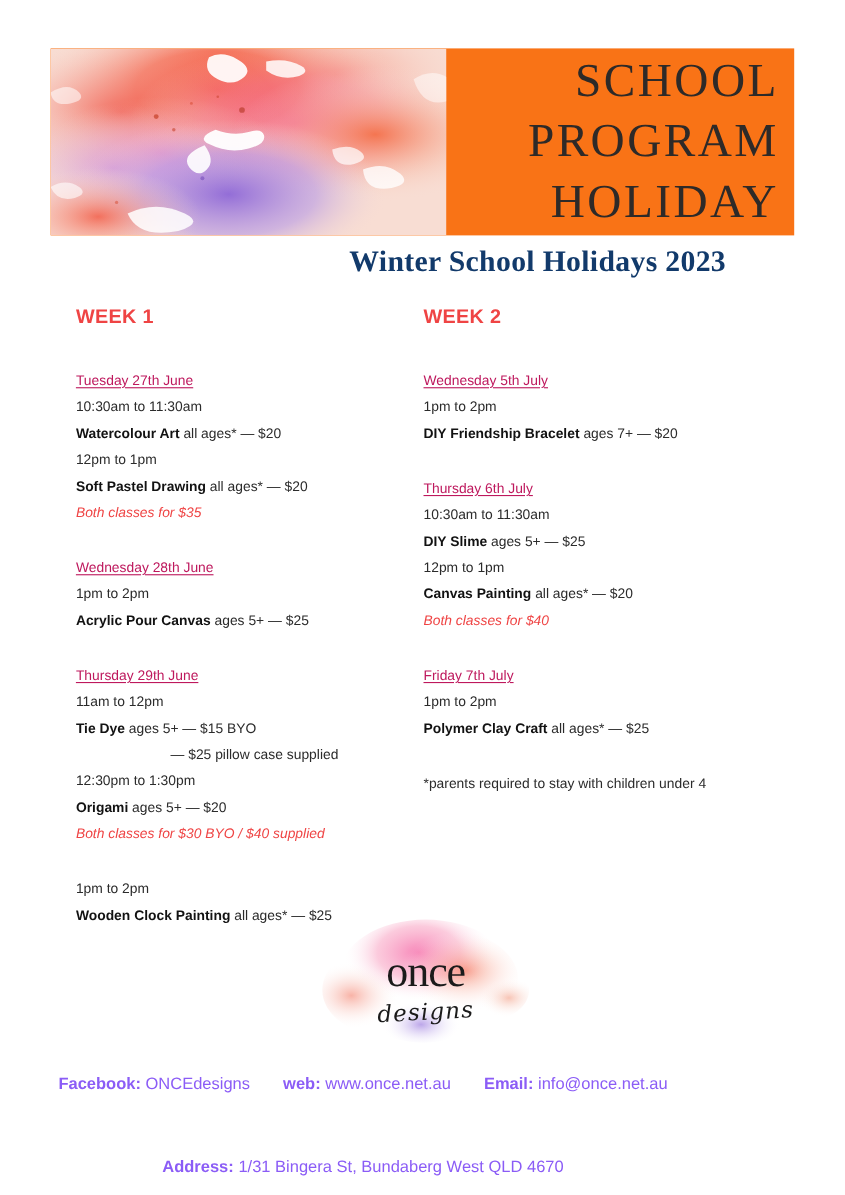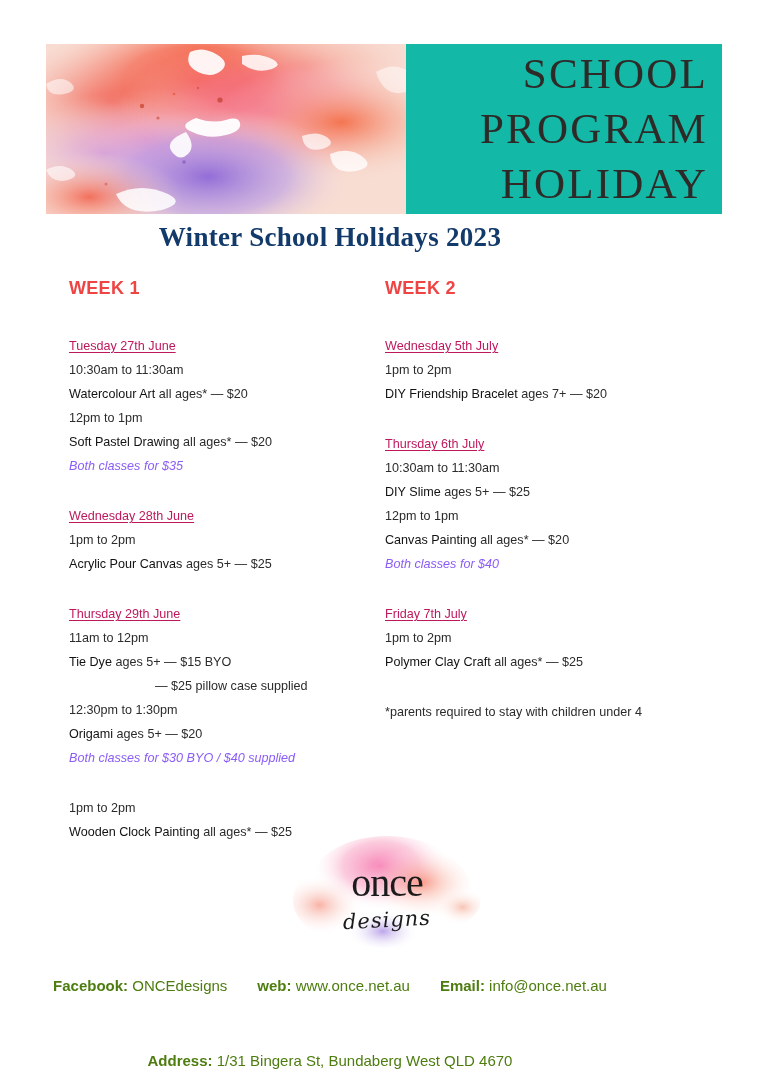--- a/index.html
+++ b/index.html
@@ -18,21 +18,21 @@
     -webkit-font-smoothing: antialiased;
   }
 
   
   .banner {
     position: absolute;
     left: 46px;
     top: 44px;
     width: 676px;
     height: 170px;
-    background: #14b8a6;
+    background: #f97316;
     overflow: hidden;
   }
   .banner-art {
     position: absolute;
     left: 0;
     top: 0;
     width: 360px;
     height: 170px;
     overflow: hidden;
   }
@@ -53,21 +53,21 @@
     white-space: nowrap;
   }
   .banner-title div { display: block; }
 
   
   .main-title {
     position: absolute;
     left: 0;
     top: 222px;
     width: 660px;
-    text-align: center;
+    text-align: right;
     font-family: "Liberation Serif", "DejaVu Serif", serif;
     font-weight: bold;
     font-size: 27px;
     letter-spacing: 0.3px;
     color: #123a6b;
   }
 
   
   .col {
     position: absolute;
@@ -92,22 +92,22 @@
   .entry:last-child { margin-bottom: 0; }
 
   .line { white-space: nowrap; line-height: 24px; }
   .date {
     text-decoration: underline;
     text-underline-offset: 2px;
     color: #be185d;
   }
   .time { color: #2b2b2b; }
   .cls  { color: #2b2b2b; }
-  .cls b { font-weight: normal; color: #121212; }
-  .note { font-style: italic; color: #8b5cf6; }
+  .cls b { font-weight: bold; color: #121212; }
+  .note { font-style: italic; color: #ef4444; }
   .sub  { padding-left: 86px; white-space: nowrap; }
   .foot-note { margin-top: 2px; white-space: nowrap; }
 
   
   .logo {
     position: absolute;
     left: 289px;
     top: 828px;
     width: 196px;
     height: 124px;
@@ -139,21 +139,21 @@
     transform: rotate(-3deg);
   }
 
   
   .footer {
     position: absolute;
     left: 0;
     width: 660px;
     text-align: center;
     font-size: 15px;
-    color: #4d7c0f;
+    color: #8b5cf6;
     white-space: nowrap;
   }
   .footer b { font-weight: bold; }
   .footer-row1 { top: 977px; }
   .footer-row2 { top: 1011px; margin-top: 41px; }
   .fgap { display: inline-block; width: 30px; }
 </style>
 </head>
 <body>
 

